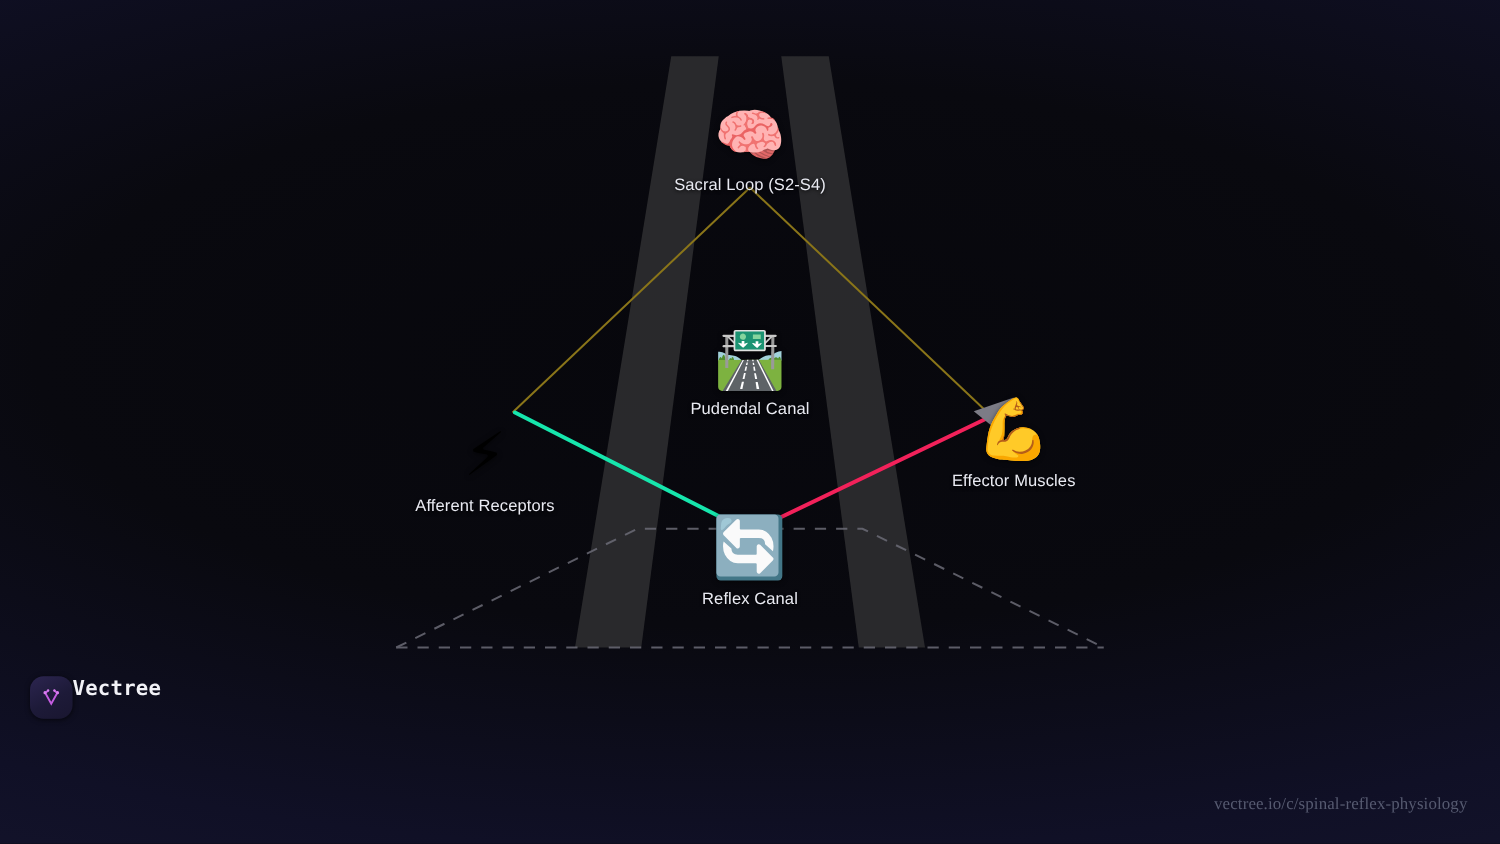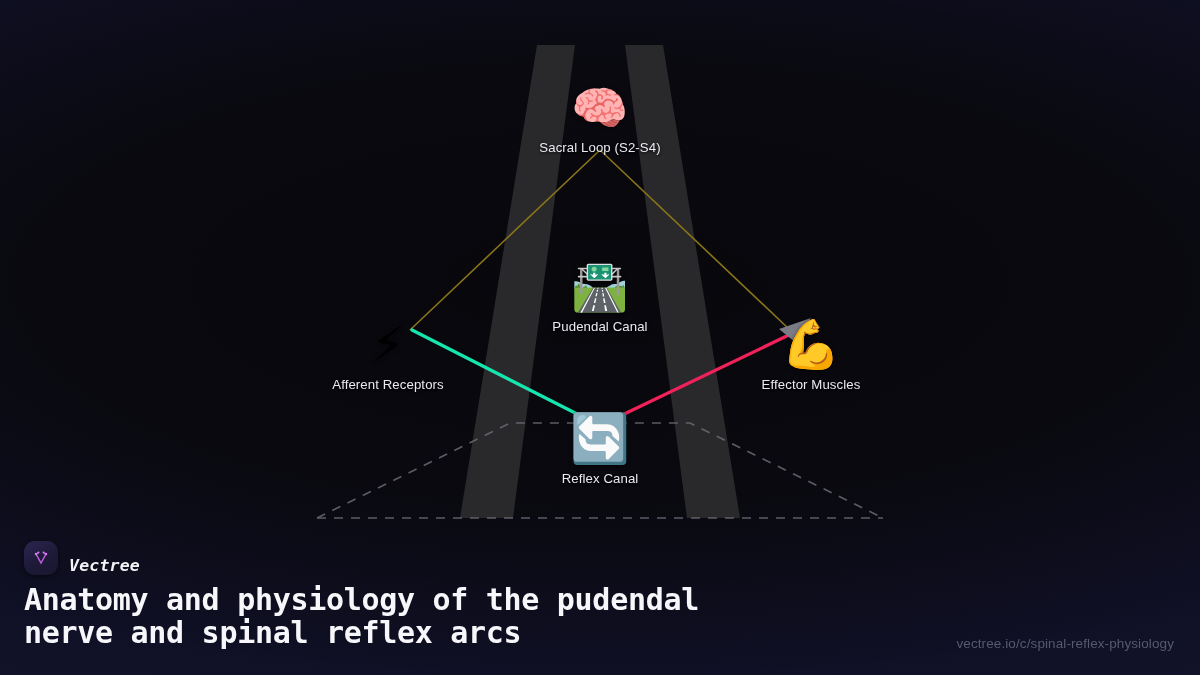--- a/index.html
+++ b/index.html
@@ -40,35 +40,35 @@
     font-size:13.2px;
     letter-spacing:.1px;
     white-space:nowrap;
     text-shadow:0 1px 3px rgba(0,0,0,.9);
   }
 
   #node-sacral{ left:600px; top:120px; }
   #node-sacral .glyph{ font-size:46px; }
   #node-canal{ left:600px; top:299px; }
   #node-canal .glyph{ font-size:46px; }
-  #node-afferent{ left:388px; top:356px; }
+  #node-afferent{ left:388px; top:376px; }
   #node-afferent .glyph{ font-size:48px; }
   #node-effector{ left:811px; top:356px; }
   #node-effector .glyph{ font-size:48px; }
   #node-reflex{ left:600px; top:450px; }
   #node-reflex .glyph{ font-size:48px; }
 
   
   #footer{
     position:absolute; left:0; bottom:0; width:1200px; height:140px;
     padding:0 26px;
   }
   #brand{
     position:absolute; left:24px; top:6px;
-    display:flex; align-items:flex-end; gap:11px;font-style:italic;
+    display:flex; align-items:flex-start; 
   }
   #brand-mark{
     width:34px; height:34px; border-radius:11px;
     background:linear-gradient(150deg,#2c2550 0%,#1d1a38 55%,#191630 100%);
     display:flex; align-items:center; justify-content:center;
     box-shadow:0 1px 4px rgba(0,0,0,.6);
   }
   #brand-name{
     color:#f2f2f7; font-size:16.5px; font-weight:700;
     font-family:"DejaVu Sans Mono","Liberation Mono",monospace;
@@ -78,21 +78,21 @@
     position:absolute; left:24px; top:48px; width:900px;
     color:#f7f7fb;
     font-family:"DejaVu Sans Mono","Liberation Mono",monospace;
     font-weight:700; font-size:30px; line-height:33px;
     letter-spacing:-.3px;
     white-space:pre-line;
   }
   #deck-url{
     position:absolute; right:26px; bottom:24px;
     color:#565a70; font-size:13.5px;
-    font-family:Liberation Sans, sans-serif;
+    font-family:Liberation Serif, serif;
     letter-spacing:.1px;
   }
 </style>
 </head>
 <body>
 
 <div id="page">
 
   <div id="canvas">
 
@@ -157,19 +157,17 @@
             <circle cx="5" cy="6.1" r="1.25"></circle>
             <circle cx="15" cy="6.1" r="1.25"></circle>
             <circle cx="7.5" cy="4.4" r="0.95"></circle>
             <circle cx="12.5" cy="4.4" r="0.95"></circle>
           </g>
         </svg>
       </div>
       <span id="brand-name">Vectree</span>
     </div>
 
-    <div id="deck-title">Anatomy and physiology of the pudendal
-nerve and spinal reflex arcs</div>
 
     <div id="deck-url">vectree.io/c/spinal-reflex-physiology</div>
   </div>
 
 </div>
 
 </body></html>

